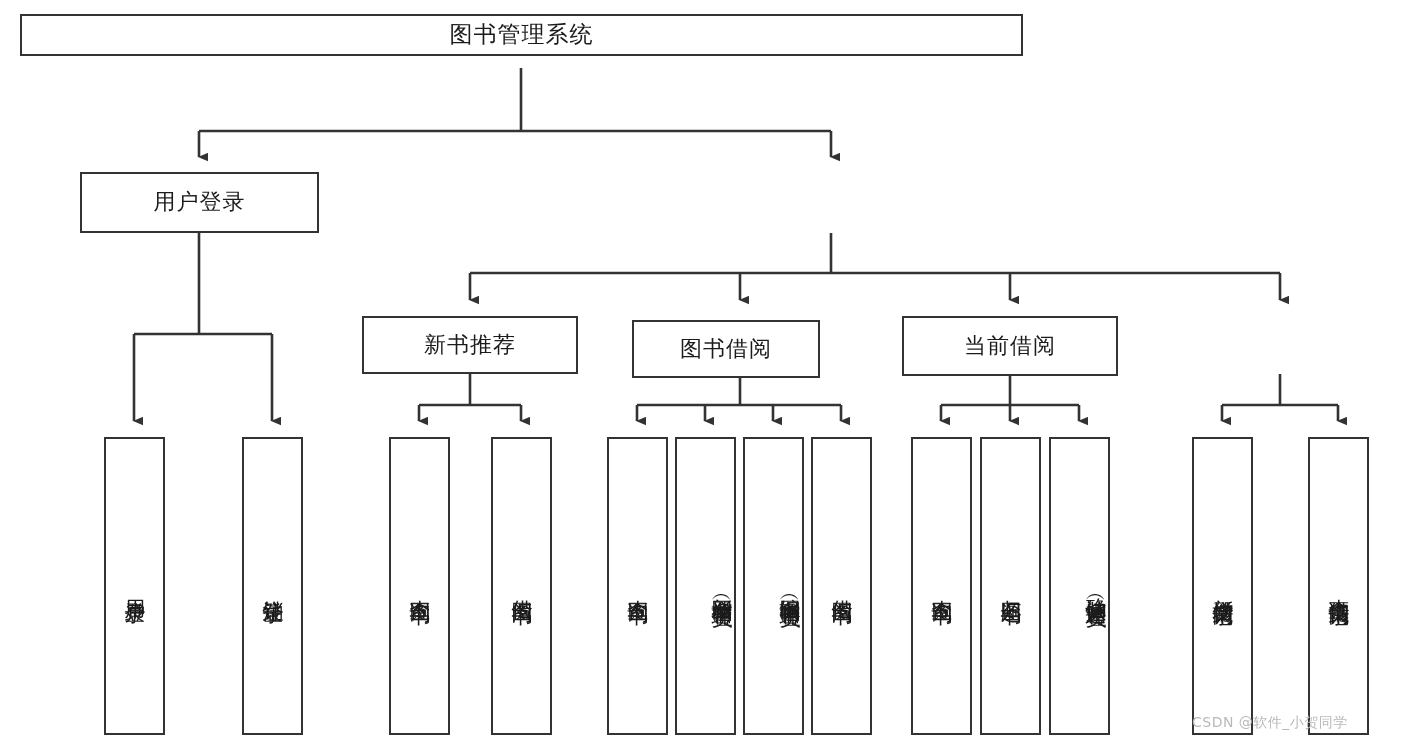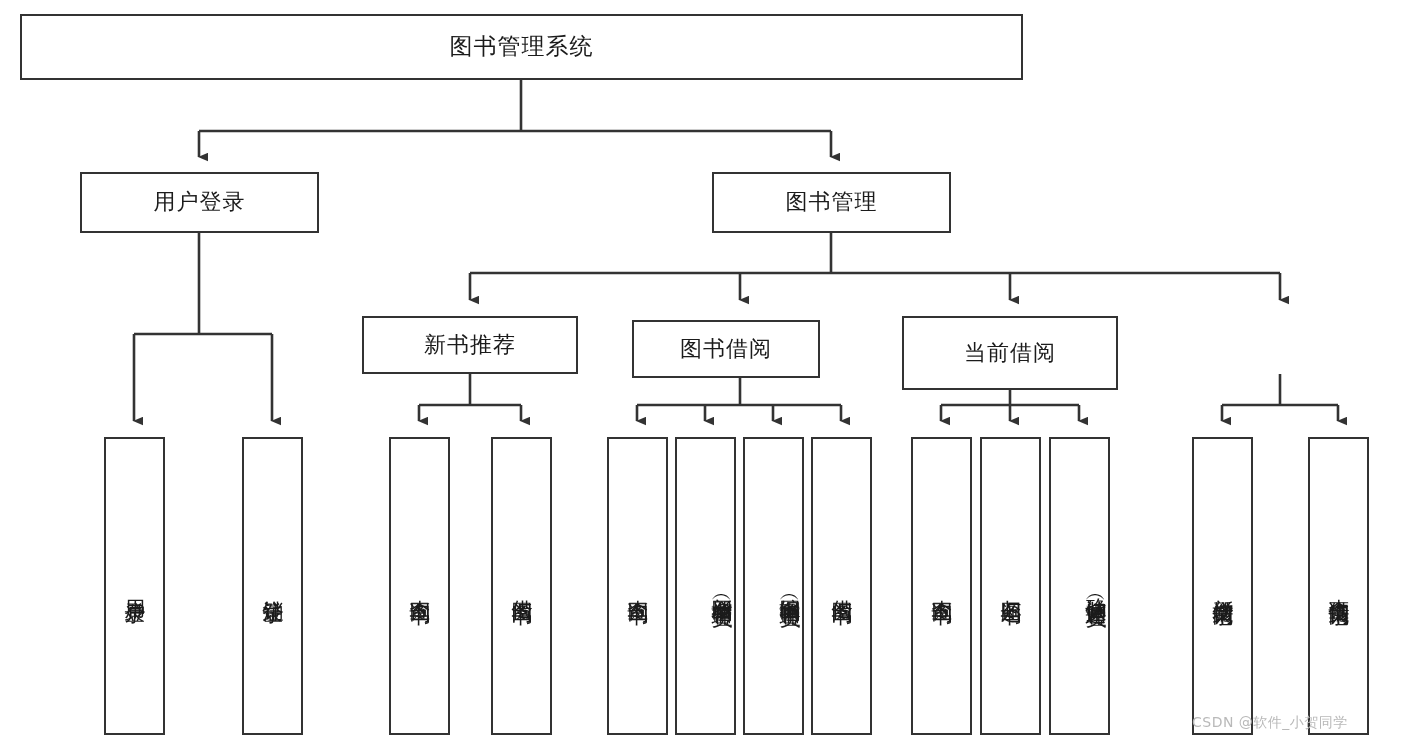--- a/index.html
+++ b/index.html
@@ -125,38 +125,35 @@
       <path d="M1010,405 L1010,421" marker-end="url(#arrowhead)"></path>
       <path d="M1079,405 L1079,421" marker-end="url(#arrowhead)"></path>
 
       <path d="M1280,374 L1280,405"></path>
       <path d="M1222,405 L1338,405"></path>
       <path d="M1222,405 L1222,421" marker-end="url(#arrowhead)"></path>
       <path d="M1338,405 L1338,421" marker-end="url(#arrowhead)"></path>
     </g>
   </svg>
 
-  <div class="node node-h node-root" style="left:20px; top:14px; width:1003px; height:66px;">
+  <div class="node node-h node-root" style="left:20px; top:14px; width:1003px; height:42px;">
     <span>图书管理系统</span>
   </div>
 
   <div class="node node-h" style="left:80px; top:172px; width:239px; height:61px;">
     <span>用户登录</span>
   </div>
-  <div class="node node-h" style="left:712px; top:172px; width:239px; height:61px;">
-    <span>图书管理</span>
-  </div>
 
   <div class="node node-h" style="left:362px; top:316px; width:216px; height:58px;">
     <span>新书推荐</span>
   </div>
   <div class="node node-h" style="left:632px; top:320px; width:188px; height:58px;">
     <span>图书借阅</span>
   </div>
-  <div class="node node-h" style="left:902px; top:316px; width:216px; height:74px;">
+  <div class="node node-h" style="left:902px; top:316px; width:216px; height:60px;">
     <span>当前借阅</span>
   </div>
 
   <div class="node node-leaf leaf-center" style="left:104px; top:437px; width:61px; height:298px;">
     <span class="leaf-text">用户登录</span>
   </div>
   <div class="node node-leaf leaf-center" style="left:242px; top:437px; width:61px; height:298px;">
     <span class="leaf-text">注销登录</span>
   </div>
 

